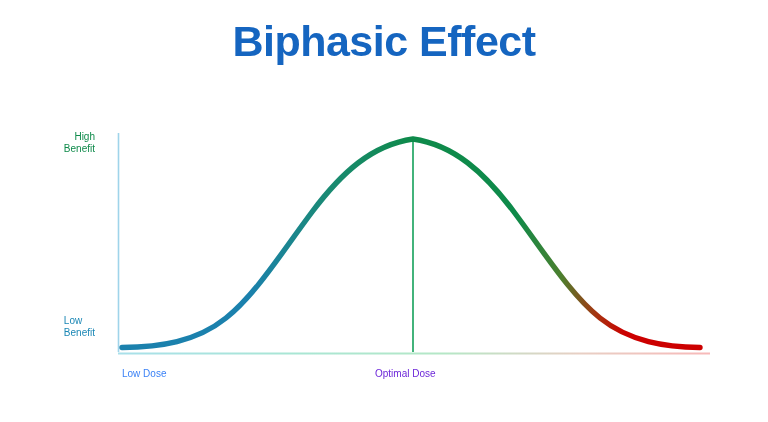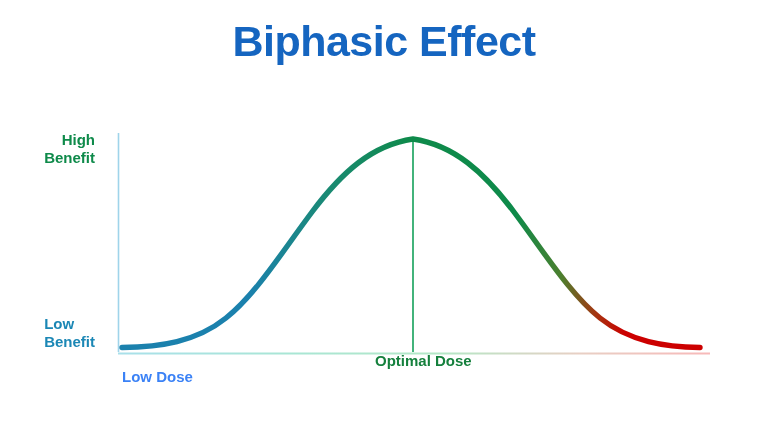--- a/index.html
+++ b/index.html
@@ -34,22 +34,22 @@
   }
   #plot-area {
     position: absolute;
     left: 0;
     top: 0;
     width: 768px;
     height: 422px;
   }
   .axis-label {
     position: absolute;
-    font-size: 15px;
-    font-weight: bold;
+    font-size: 10px;
+    font-weight: normal;
     line-height: 1.18;
     white-space: nowrap;
   }
   #ylabel-high {
     right: 673px;
     top: 131px;
     text-align: right;
     color: #0e8a4a;
   }
   #ylabel-low {
@@ -59,22 +59,22 @@
     color: #1b87b5;
   }
   #xlabel-low {
     left: 122px;
     top: 368px;
     color: #3b82f6;
     text-align: right;
   }
   #xlabel-optimal {
     left: 375px;
-    top: 352px;
-    color: #15803d;
+    top: 368px;
+    color: #6d28d9;
   }
   #xlabel-high {
     left: 629px;
     top: 368px;
     color: #d50000;
   }
   .ylabel-line { display: block; }
 </style>
 </head>
 <body>

